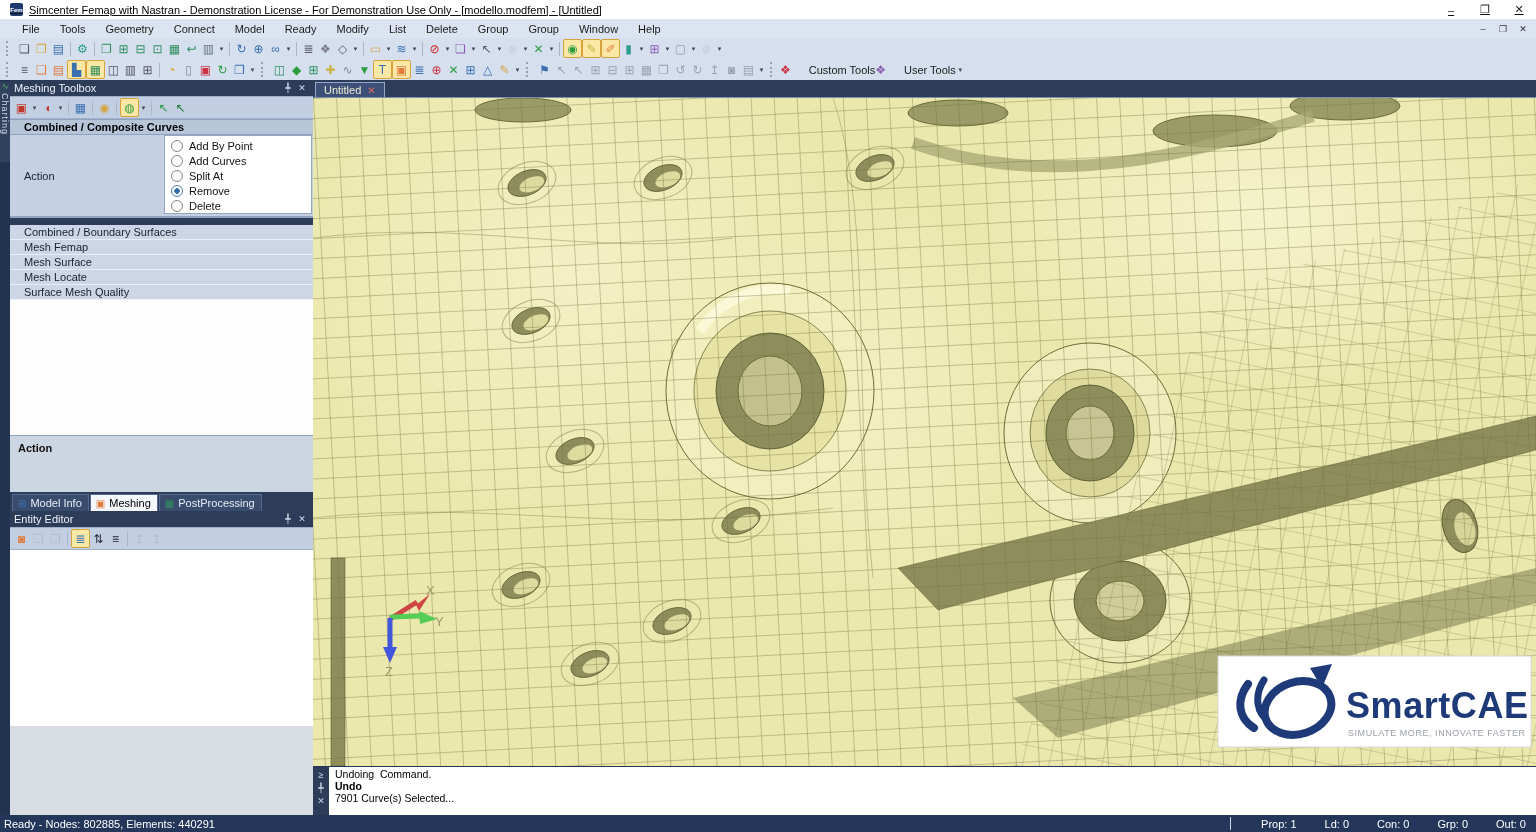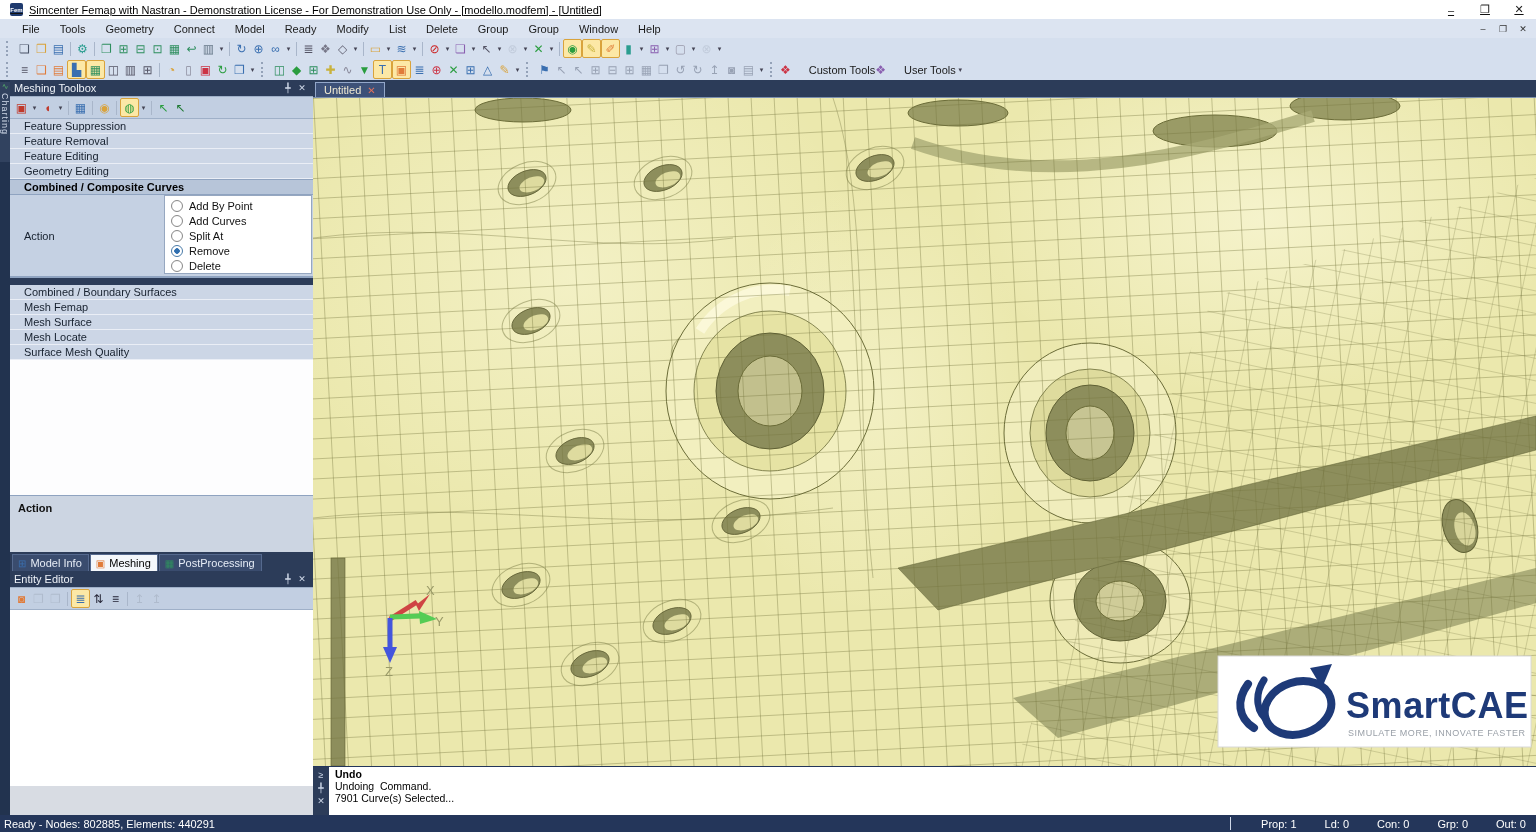--- a/index.html
+++ b/index.html
@@ -724,27 +724,20 @@
 
         <span class="tbi">
           <span class="g" style="color: rgb(42, 157, 63);">↖</span>
         </span>
 
         <span class="tbi">
           <span class="g" style="color: rgb(31, 122, 51);">↖</span>
         </span>
       </div>
 
-    <div class="mtb-list">
-
-    <div class="li">Feature Suppression</div>
-        <div class="li">Feature Removal</div>
-        <div class="li">Feature Editing</div>
-        <div class="li">Geometry Editing</div>
-      </div>
 
     <div class="li-selected">Combined / Composite Curves</div>
 
     <div class="action-block">
       <div class="action-left">Action</div>
       <div class="action-right">
 
           <div class="radio-row">
             <span class="radio"></span>
             <span>Add By Point</span>
@@ -1013,22 +1006,22 @@
 
     <div class="messages">
       <div class="msg-strip">
 
       <span>≥</span>
           <span>╇</span>
           <span>✕</span>
         </div>
       <div class="msg-body">
 
-      <div class="msg-line bold">Undo</div>
-          <div class="msg-line">Undoing  Command.</div>
+      <div class="msg-line">Undoing  Command.</div>
+          <div class="msg-line bold">Undo</div>
           <div class="msg-line">7901 Curve(s) Selected...</div>
         </div>
     </div>
   </div>
 
   <div class="statusbar">
     <div class="sb-left">Ready - Nodes: 802885,  Elements: 440291</div>
     <div class="sb-right">
       <span class="sb-div"></span>
       <span style="display:flex;gap:28px">

